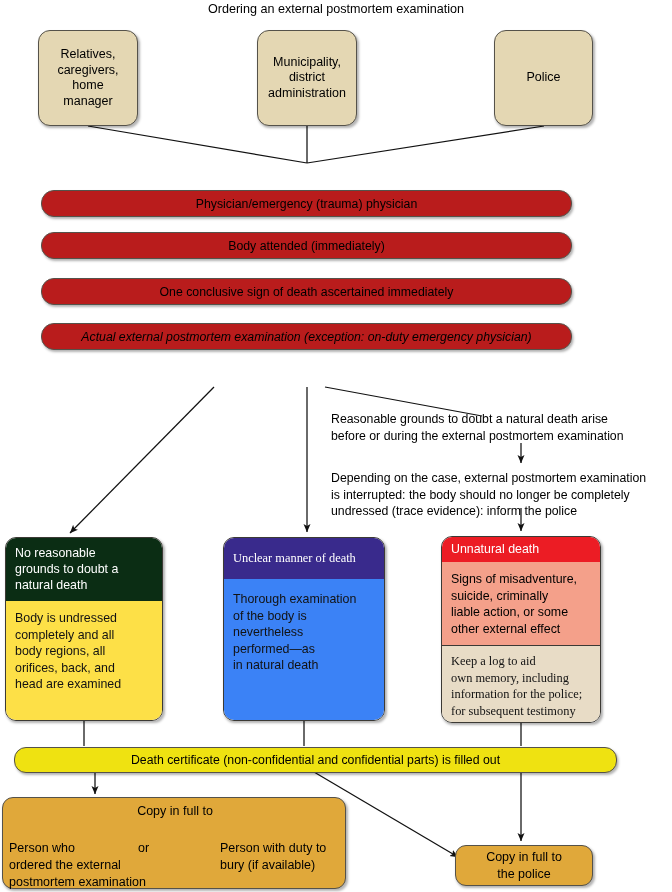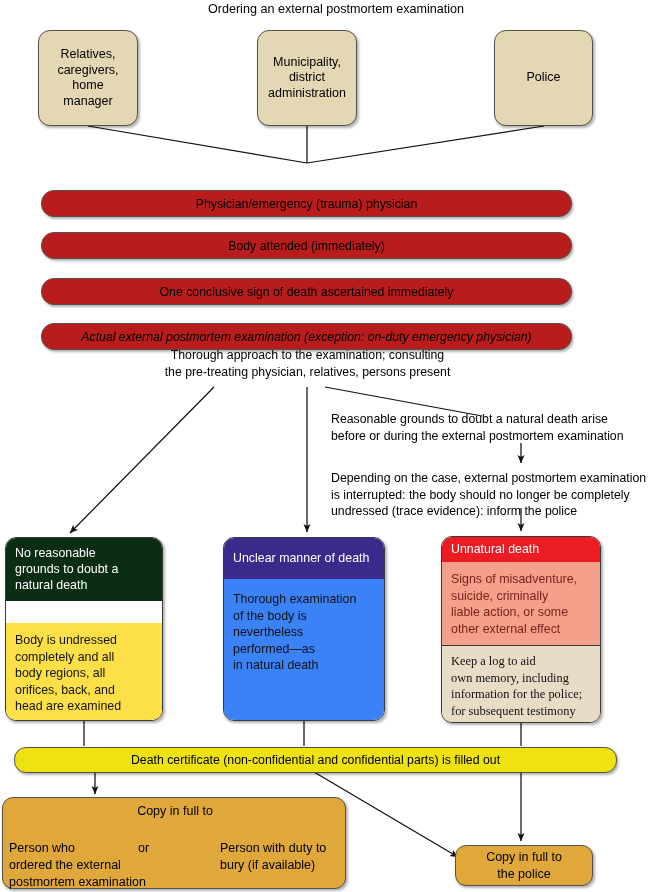--- a/index.html
+++ b/index.html
@@ -48,21 +48,21 @@
   .card .bd2{
     font-size:12.4px;line-height:16.5px;padding:7px 12px 8px 9px;
     border-top:1.2px solid #3c3a35;
     font-family:Liberation Serif, serif;
   }
   .green .hd{background:#0b2d14;}
   .green .bd{background:#fde047;color:#121212;}
   .purple .hd{background:#392a8c;}
   .purple .bd{background:#3b82f6;color:#121212;}
   .red .hd{background:#ec1c24;padding:4px 8px 5px 9px;}
-  .red .bd{background:#f4a08a;color:#7f1d1d;flex:0 0 auto;}
+  .red .bd{background:#f4a08a;color:#000000;flex:0 0 auto;}
   .red .bd2{background:#e8dcc6;color:#121212;flex:1;}
 
   
   .bar-yellow{
     background:#efe211;border:1.4px solid #55524a;border-radius:12px;
     box-shadow:1.5px 2px 2.5px rgba(0,0,0,.30);
     display:flex;align-items:center;justify-content:center;
     font-size:12.3px;text-align:center;
   }
   .gold{
@@ -144,43 +144,41 @@
   <div class="node cap" style="left:41px;top:206px;width:531px;height:27px;">
     <span>Body attended (immediately)</span>
   </div>
   <div class="node cap" style="left:41px;top:252px;width:531px;height:27px;">
     <span>One conclusive sign of death ascertained immediately</span>
   </div>
   <div class="node cap" style="left:41px;top:297px;width:531px;height:27px;font-style:italic;">
     <span>Actual external postmortem examination (exception: on-duty emergency physician)</span>
   </div>
 
-  <div class="para center" style="left:110px;top:347px;width:395px;white-space:pre-line;">Thorough approach to the examination; consulting
-the pre-treating physician, relatives, persons present</div>
 
   <div class="para" style="left:331px;top:411px;width:345px;white-space:pre-line;">Reasonable grounds to doubt a natural death arise
 before or during the external postmortem examination</div>
 
   <div class="para" style="left:331px;top:470px;width:345px;white-space:pre-line;">Depending on the case, external postmortem examination
 is interrupted: the body should no longer be completely
 undressed (trace evidence): inform the police</div>
 
-  <div class="node card green" style="left:5px;top:537px;width:158px;height:184px;gap:22px;">
+  <div class="node card green" style="left:5px;top:537px;width:158px;height:184px;">
     <div class="hd" style="white-space:pre-line">No reasonable
 grounds to doubt a
 natural death</div>
     <div class="bd" style="white-space:pre-line">Body is undressed
 completely and all
 body regions, all
 orifices, back, and
 head are examined</div>
   </div>
 
   <div class="node card purple" style="left:223px;top:537px;width:162px;height:184px;">
-    <div class="hd" style="white-space:pre-line;padding-top:12px;padding-bottom:13px;">Unclear manner of death</div>
+    <div class="hd" style="white-space:pre-line;padding-top:12px;padding-bottom:13px;font-family:Liberation Serif, serif;">Unclear manner of death</div>
     <div class="bd" style="white-space:pre-line;padding-top:12px;">Thorough examination
 of the body is
 nevertheless
 performed—as
 in natural death</div>
   </div>
 
   <div class="node card red" style="left:441px;top:536px;width:160px;height:187px;">
     <div class="hd" style="white-space:pre-line">Unnatural death</div>
     <div class="bd" style="white-space:pre-line">Signs of misadventure,

